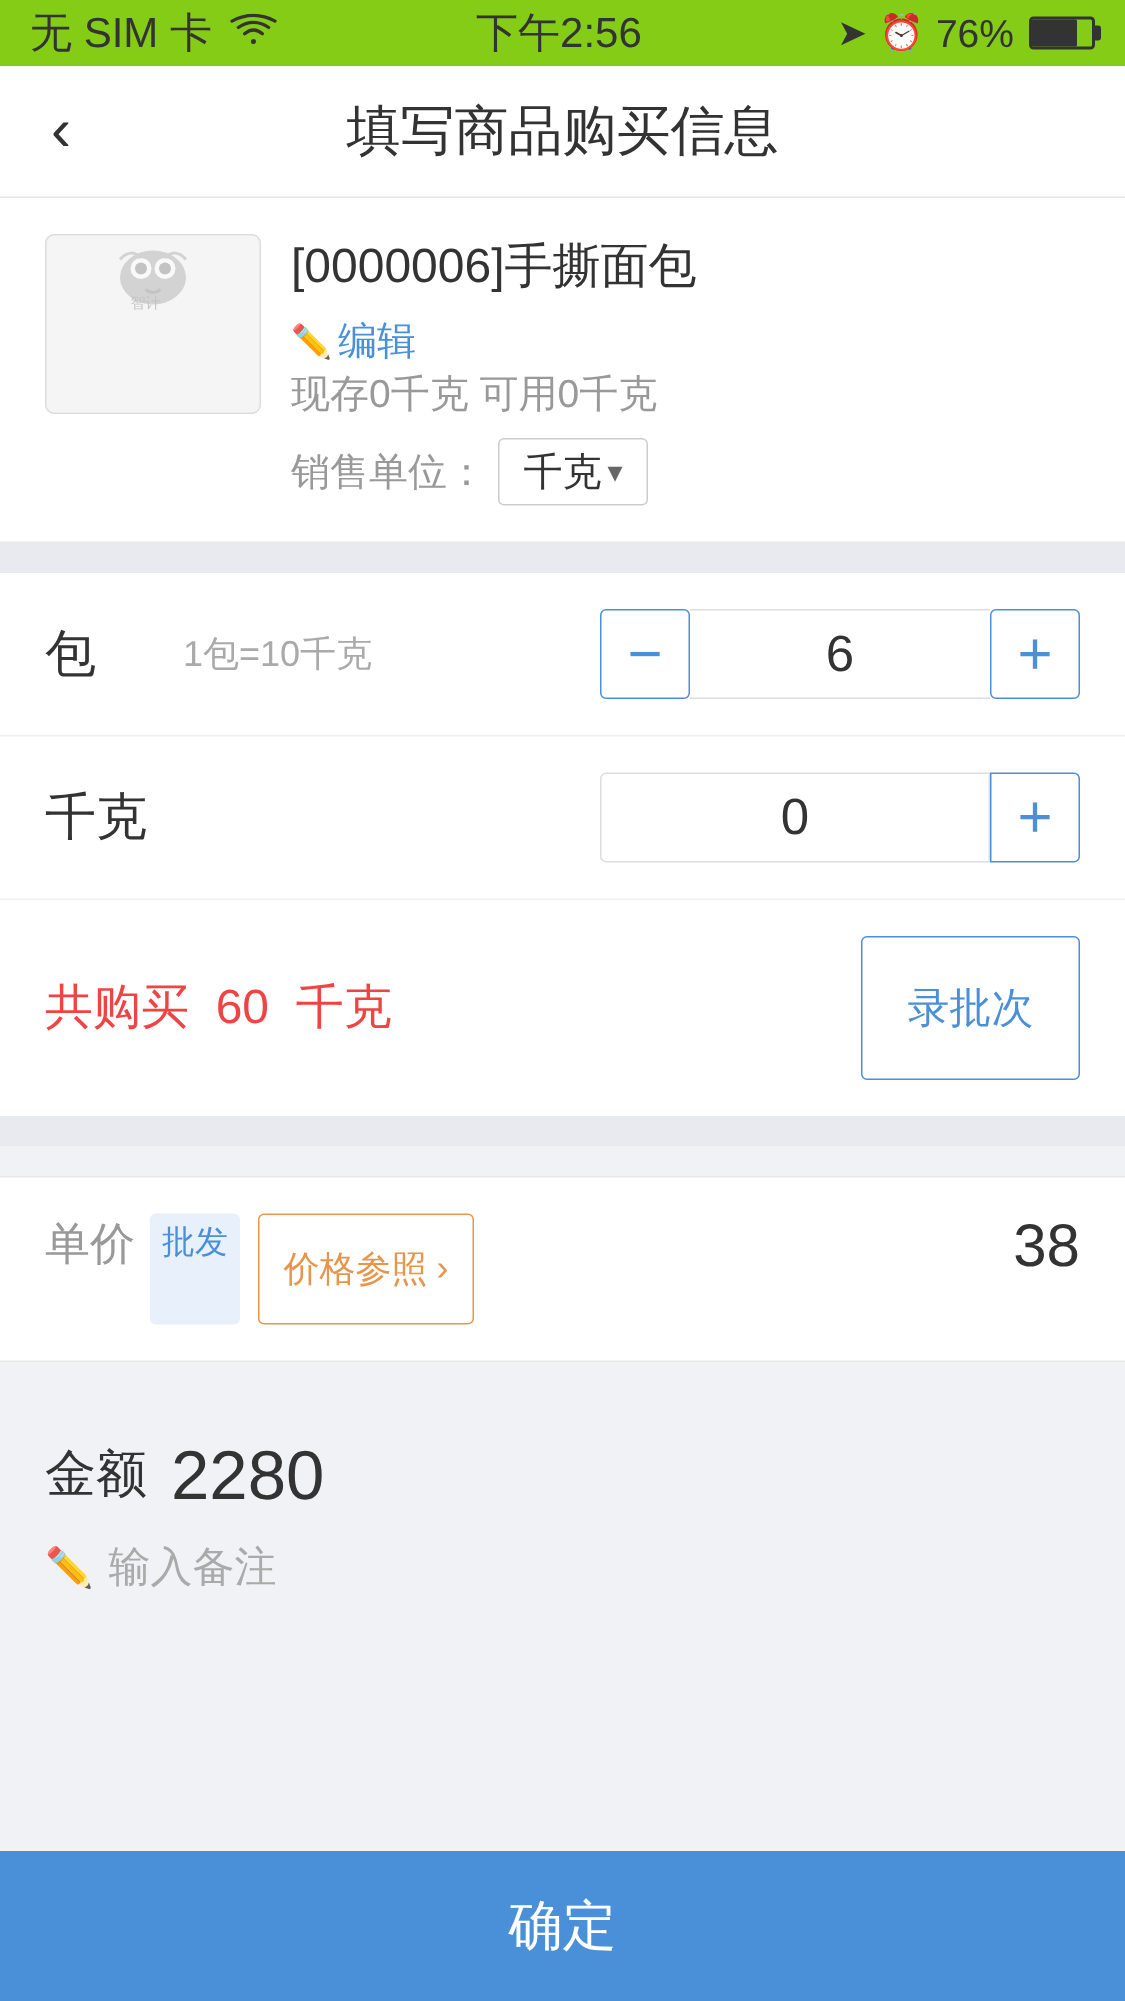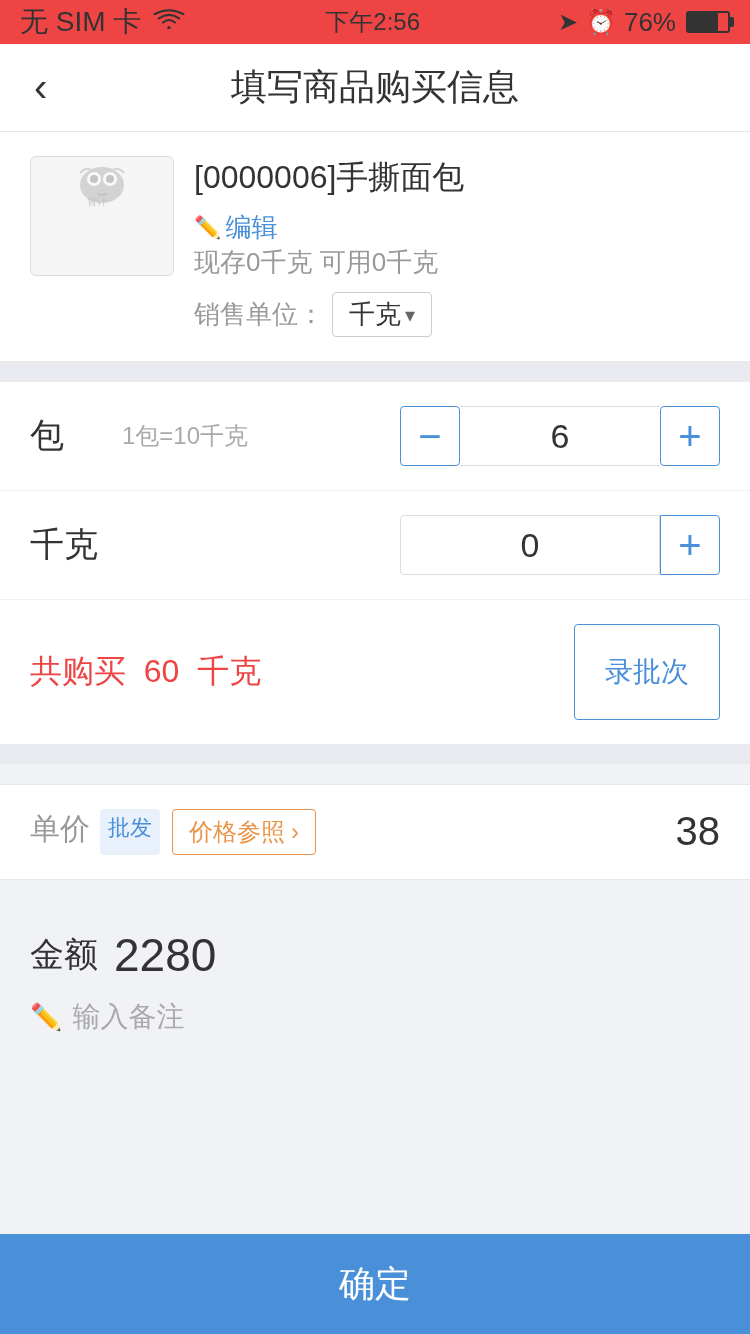--- a/index.html
+++ b/index.html
@@ -11,30 +11,30 @@
       background: #f0f2f5;
       font-size: 32px;
       color: #333;
       overflow-x: hidden;
     }
 
     
     .status-bar {
       width: 750px;
       height: 44px;
-      background: #ef4444;
+      background: #84cc16;
       display: flex;
       align-items: center;
       justify-content: space-between;
       padding: 0 20px;
       font-size: 28px;
       color: #333;
     }
     .status-left { display: flex; align-items: center; gap: 10px; }
-    .status-center { font-size: 24px; font-weight: 500; }
+    .status-center { font-size: 28px; font-weight: 500; }
     .status-right { display: flex; align-items: center; gap: 8px; font-size: 26px; }
 
     
     .nav-bar {
       width: 750px;
       height: 88px;
       background: #fff;
       border-bottom: 1px solid #e5e5e5;
       display: flex;
       align-items: center;
@@ -207,21 +207,21 @@
       color: #4a90d9;
       font-size: 22px;
       padding: 4px 8px;
       border-radius: 4px;
     }
     .price-ref-btn {
       margin-left: 12px;
       border: 1px solid #e8954a;
       color: #e8954a;
       background: #fff;
-      padding: 6px 16px;
+      padding: 20px 16px;
       font-size: 24px;
       border-radius: 4px;
       cursor: pointer;
       display: flex;
       align-items: center;
       gap: 6px;
     }
     .price-value {
       margin-left: auto;
       font-size: 40px;

